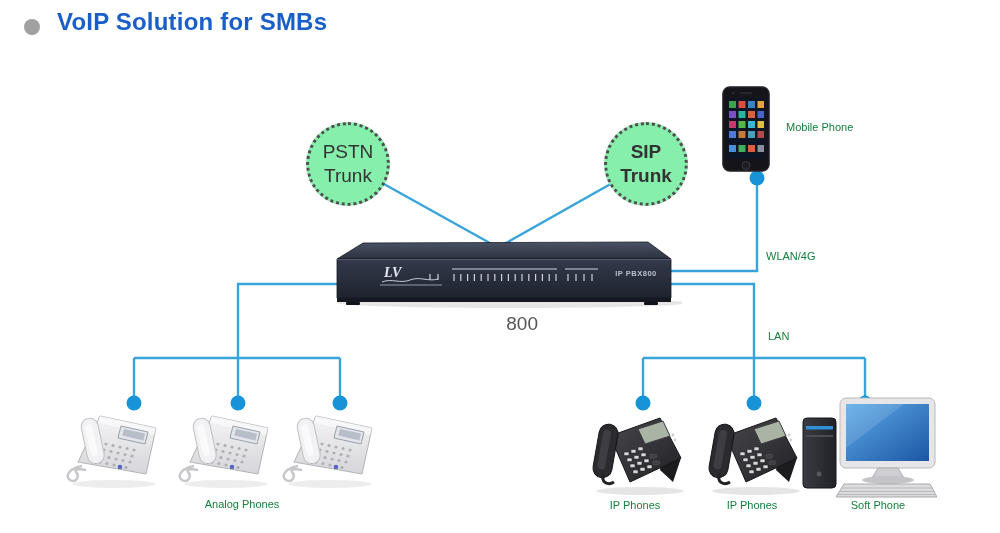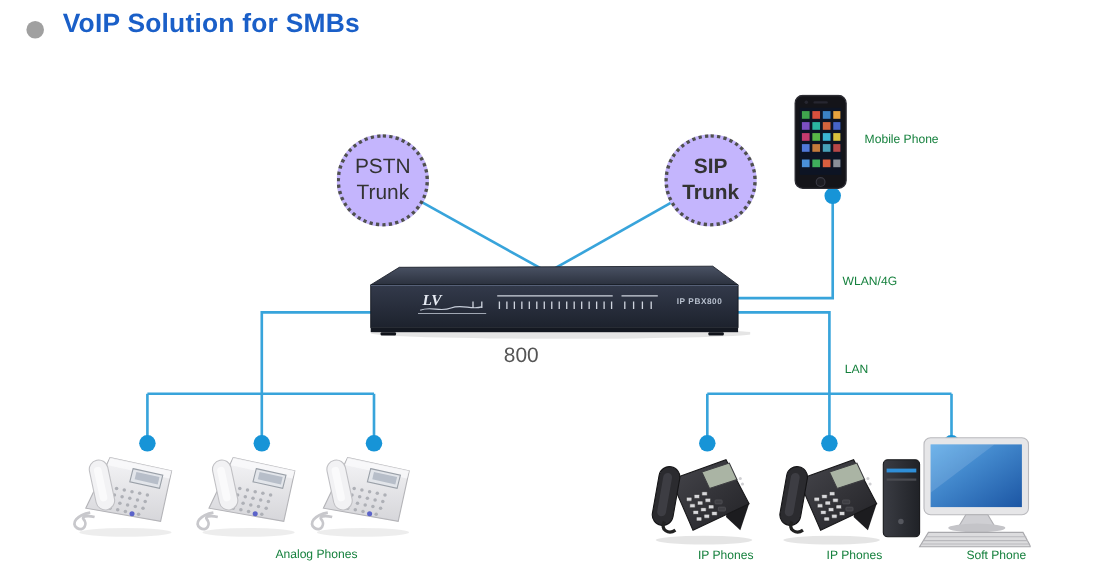--- a/index.html
+++ b/index.html
@@ -6,21 +6,21 @@
   #canvas{
     position:relative;width:1000px;height:533px;background:#ffffff;overflow:hidden;
     font-family:"Liberation Sans", sans-serif;
   }
   .abs{position:absolute;}
   
   #title-bullet{left:24px;top:19px;width:16px;height:16px;border-radius:50%;background:#a0a0a0;z-index:3;}
   #title-text{left:57px;top:8px;font-size:24px;font-weight:bold;color:#1A5FC8;letter-spacing:.2px;z-index:3;}
   
   .trunk-circle{
-    width:84px;height:84px;border-radius:50%;border:3px dotted #4f4f4f;background:#c4b5fd;
+    width:84px;height:84px;border-radius:50%;border:3px dotted #4f4f4f;background:#86efac;
     display:flex;align-items:center;justify-content:center;text-align:center;
     font-size:19px;line-height:1.25;color:#333333;z-index:2;box-sizing:border-box;
   }
   #trunk-pstn{left:306px;top:122px;}
   #trunk-sip{left:604px;top:122px;font-weight:bold;}
   
   #lines-layer{left:0;top:0;width:1000px;height:533px;z-index:1;}
   
   .device{z-index:2;}
   #pbx-box{left:322px;top:236px;width:360px;height:78px;}
@@ -29,22 +29,22 @@
   #analog-2{left:176px;top:410px;width:100px;height:80px;}
   #analog-3{left:280px;top:410px;width:100px;height:80px;}
   #ip-1{left:588px;top:408px;width:100px;height:88px;}
   #ip-2{left:704px;top:408px;width:100px;height:88px;}
   #pc-box{left:800px;top:396px;width:137px;height:104px;}
   
   .lbl{color:#15803d;font-size:11px;z-index:3;white-space:nowrap;}
   #lbl-mobile{left:786px;top:121px;}
   #lbl-wlan{left:766px;top:217px;margin-top:33px;}
   #lbl-lan{left:768px;top:330px;}
-  #lbl-800{left:458px;top:313px;width:80px;text-align:left;font-size:19px;color:#555;}
-  .lbl-center{text-align:right;}
+  #lbl-800{left:458px;top:313px;width:80px;text-align:right;font-size:19px;color:#555;}
+  .lbl-center{text-align:center;}
   #lbl-analog{left:159px;top:498px;width:166px;}
   #lbl-ip1{left:585px;top:499px;width:100px;}
   #lbl-ip2{left:702px;top:499px;width:100px;}
   #lbl-soft{left:823px;top:499px;width:110px;}
 </style>
 </head>
 <body>
 
 <div id="canvas">
 

